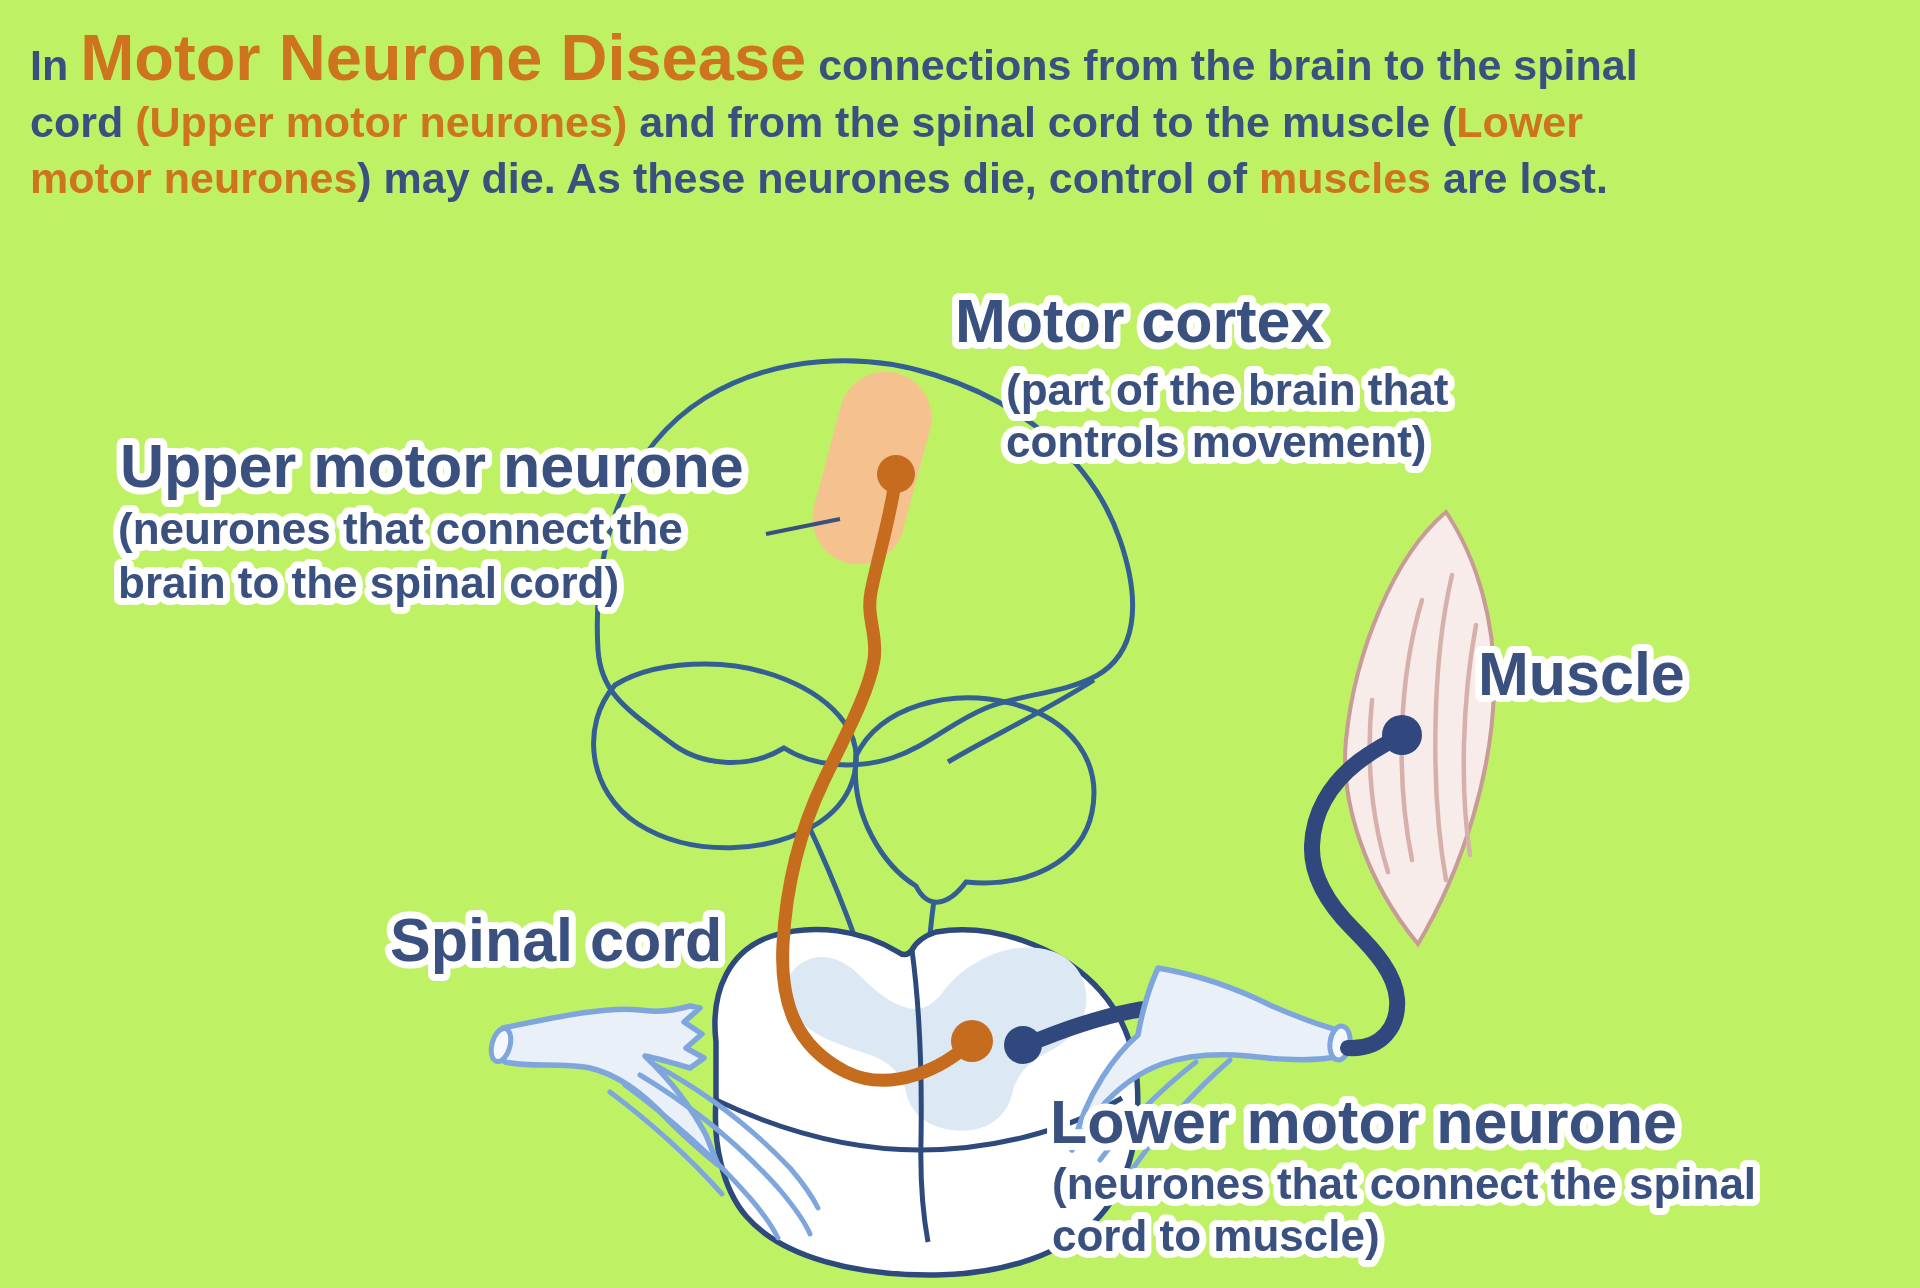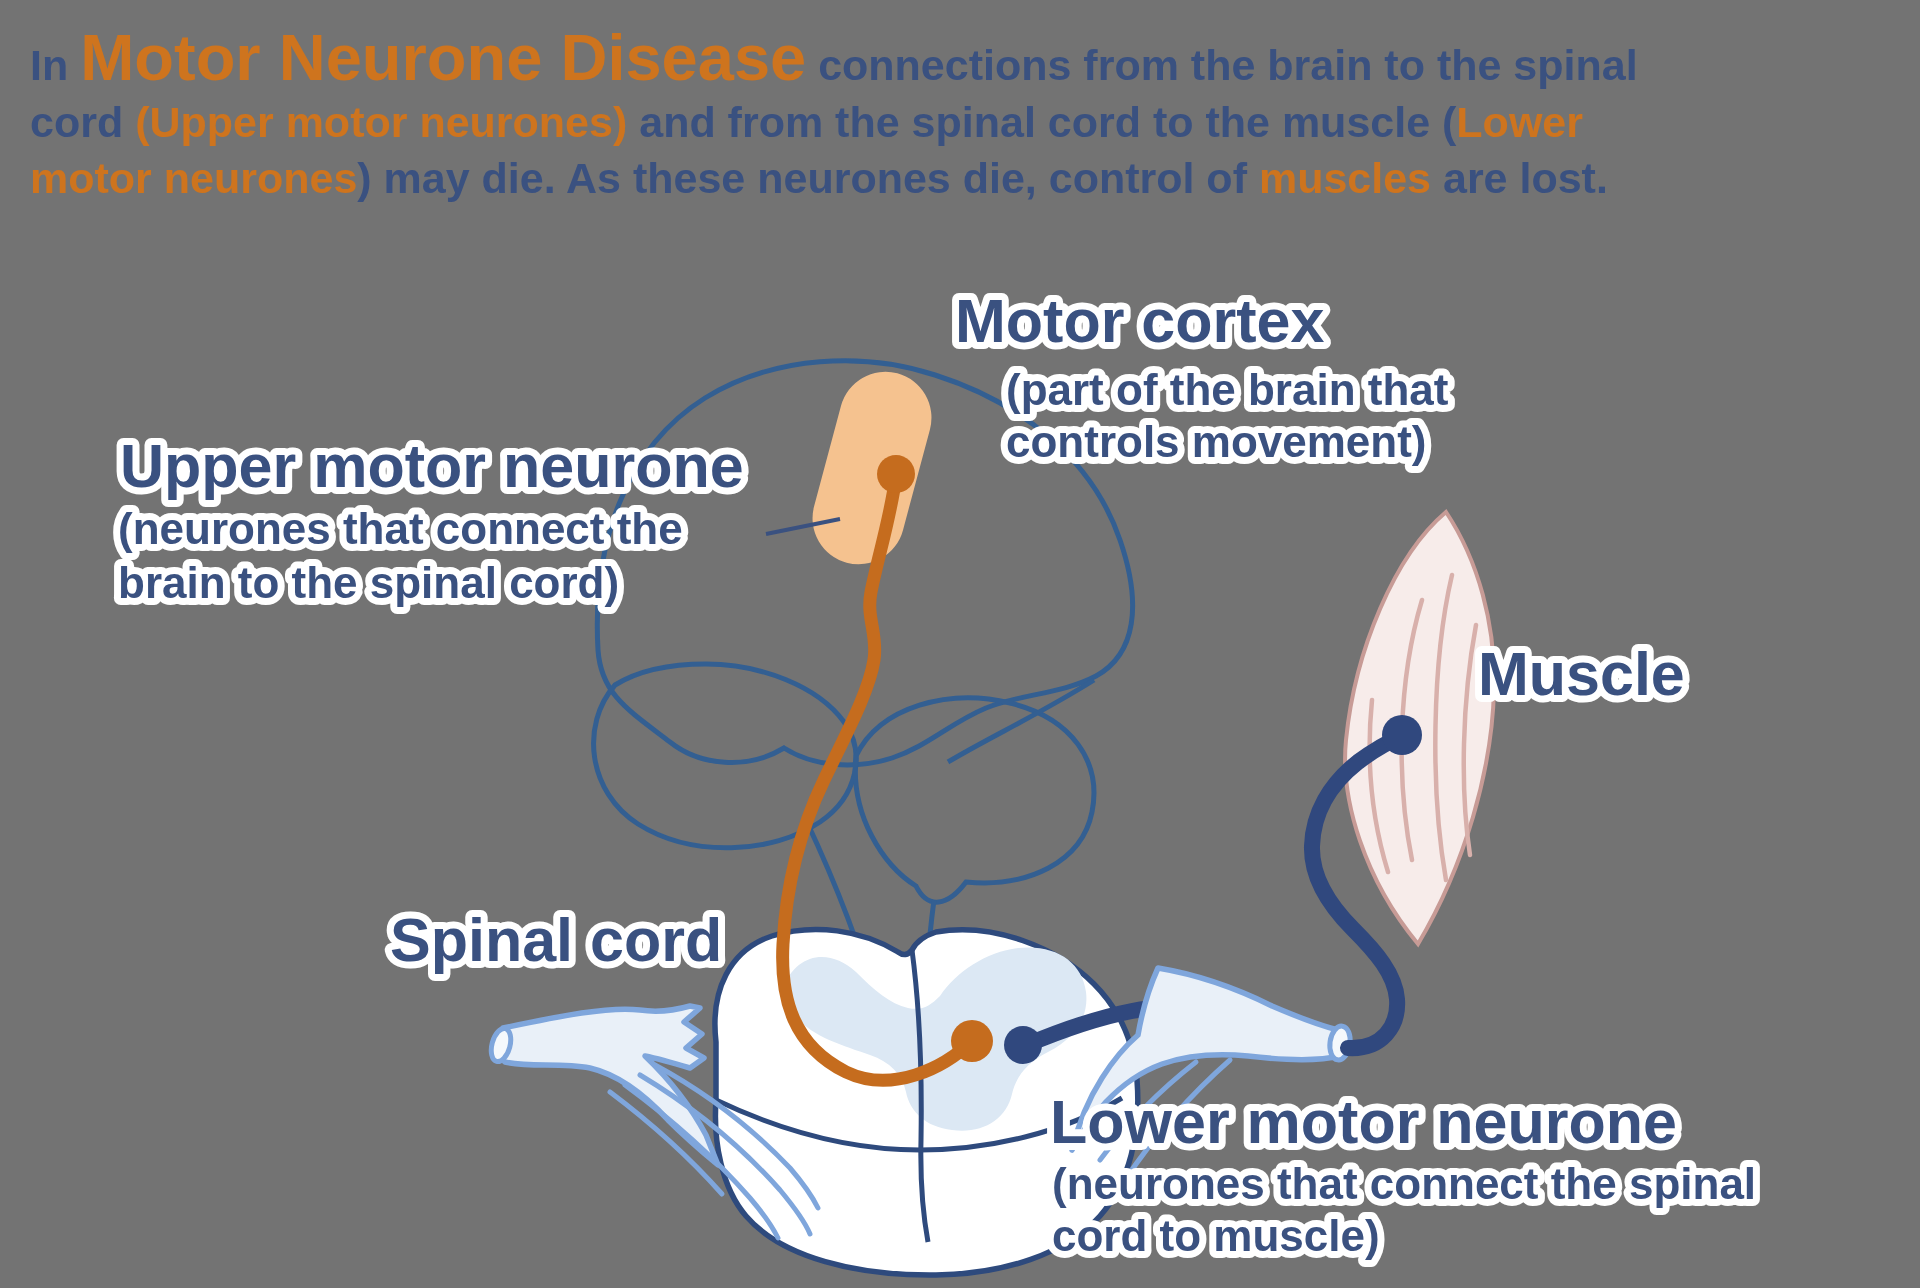--- a/index.html
+++ b/index.html
@@ -11,21 +11,21 @@
     --neurone-navy:#30487E;
     --root-blue:#7FA6DC;
     --root-fill:#E9F0F8;
     --gray-matter:#DCE8F4;
     --cortex-fill:#F5C28F;
     --muscle-fill:#F7ECEA;
     --muscle-line:#C79B96;
     --muscle-stria:#D8B0AB;
   }
   html,body{margin:0;padding:0;background:#fff;}
-  .stage{width:1920px;height:1288px;position:relative;overflow:hidden;background:#737373;}
+  .stage{width:1920px;height:1288px;position:relative;overflow:hidden;background:#bef264;}
   svg{display:block;}
   text,tspan{font-family:"Liberation Sans","DejaVu Sans",sans-serif;font-weight:bold;}
   .hdr{font-size:43px;fill:var(--navy-text);}
   .hdr-big{font-size:65px;fill:var(--orange-text);}
   .hdr-or{fill:var(--orange-text);}
   .h1{font-size:61px;fill:var(--navy-text);}
   .sub{font-size:44px;fill:var(--navy-text);}
   .halo{paint-order:stroke;stroke:#ffffff;stroke-width:14px;stroke-linejoin:round;}
 </style>
 </head>

